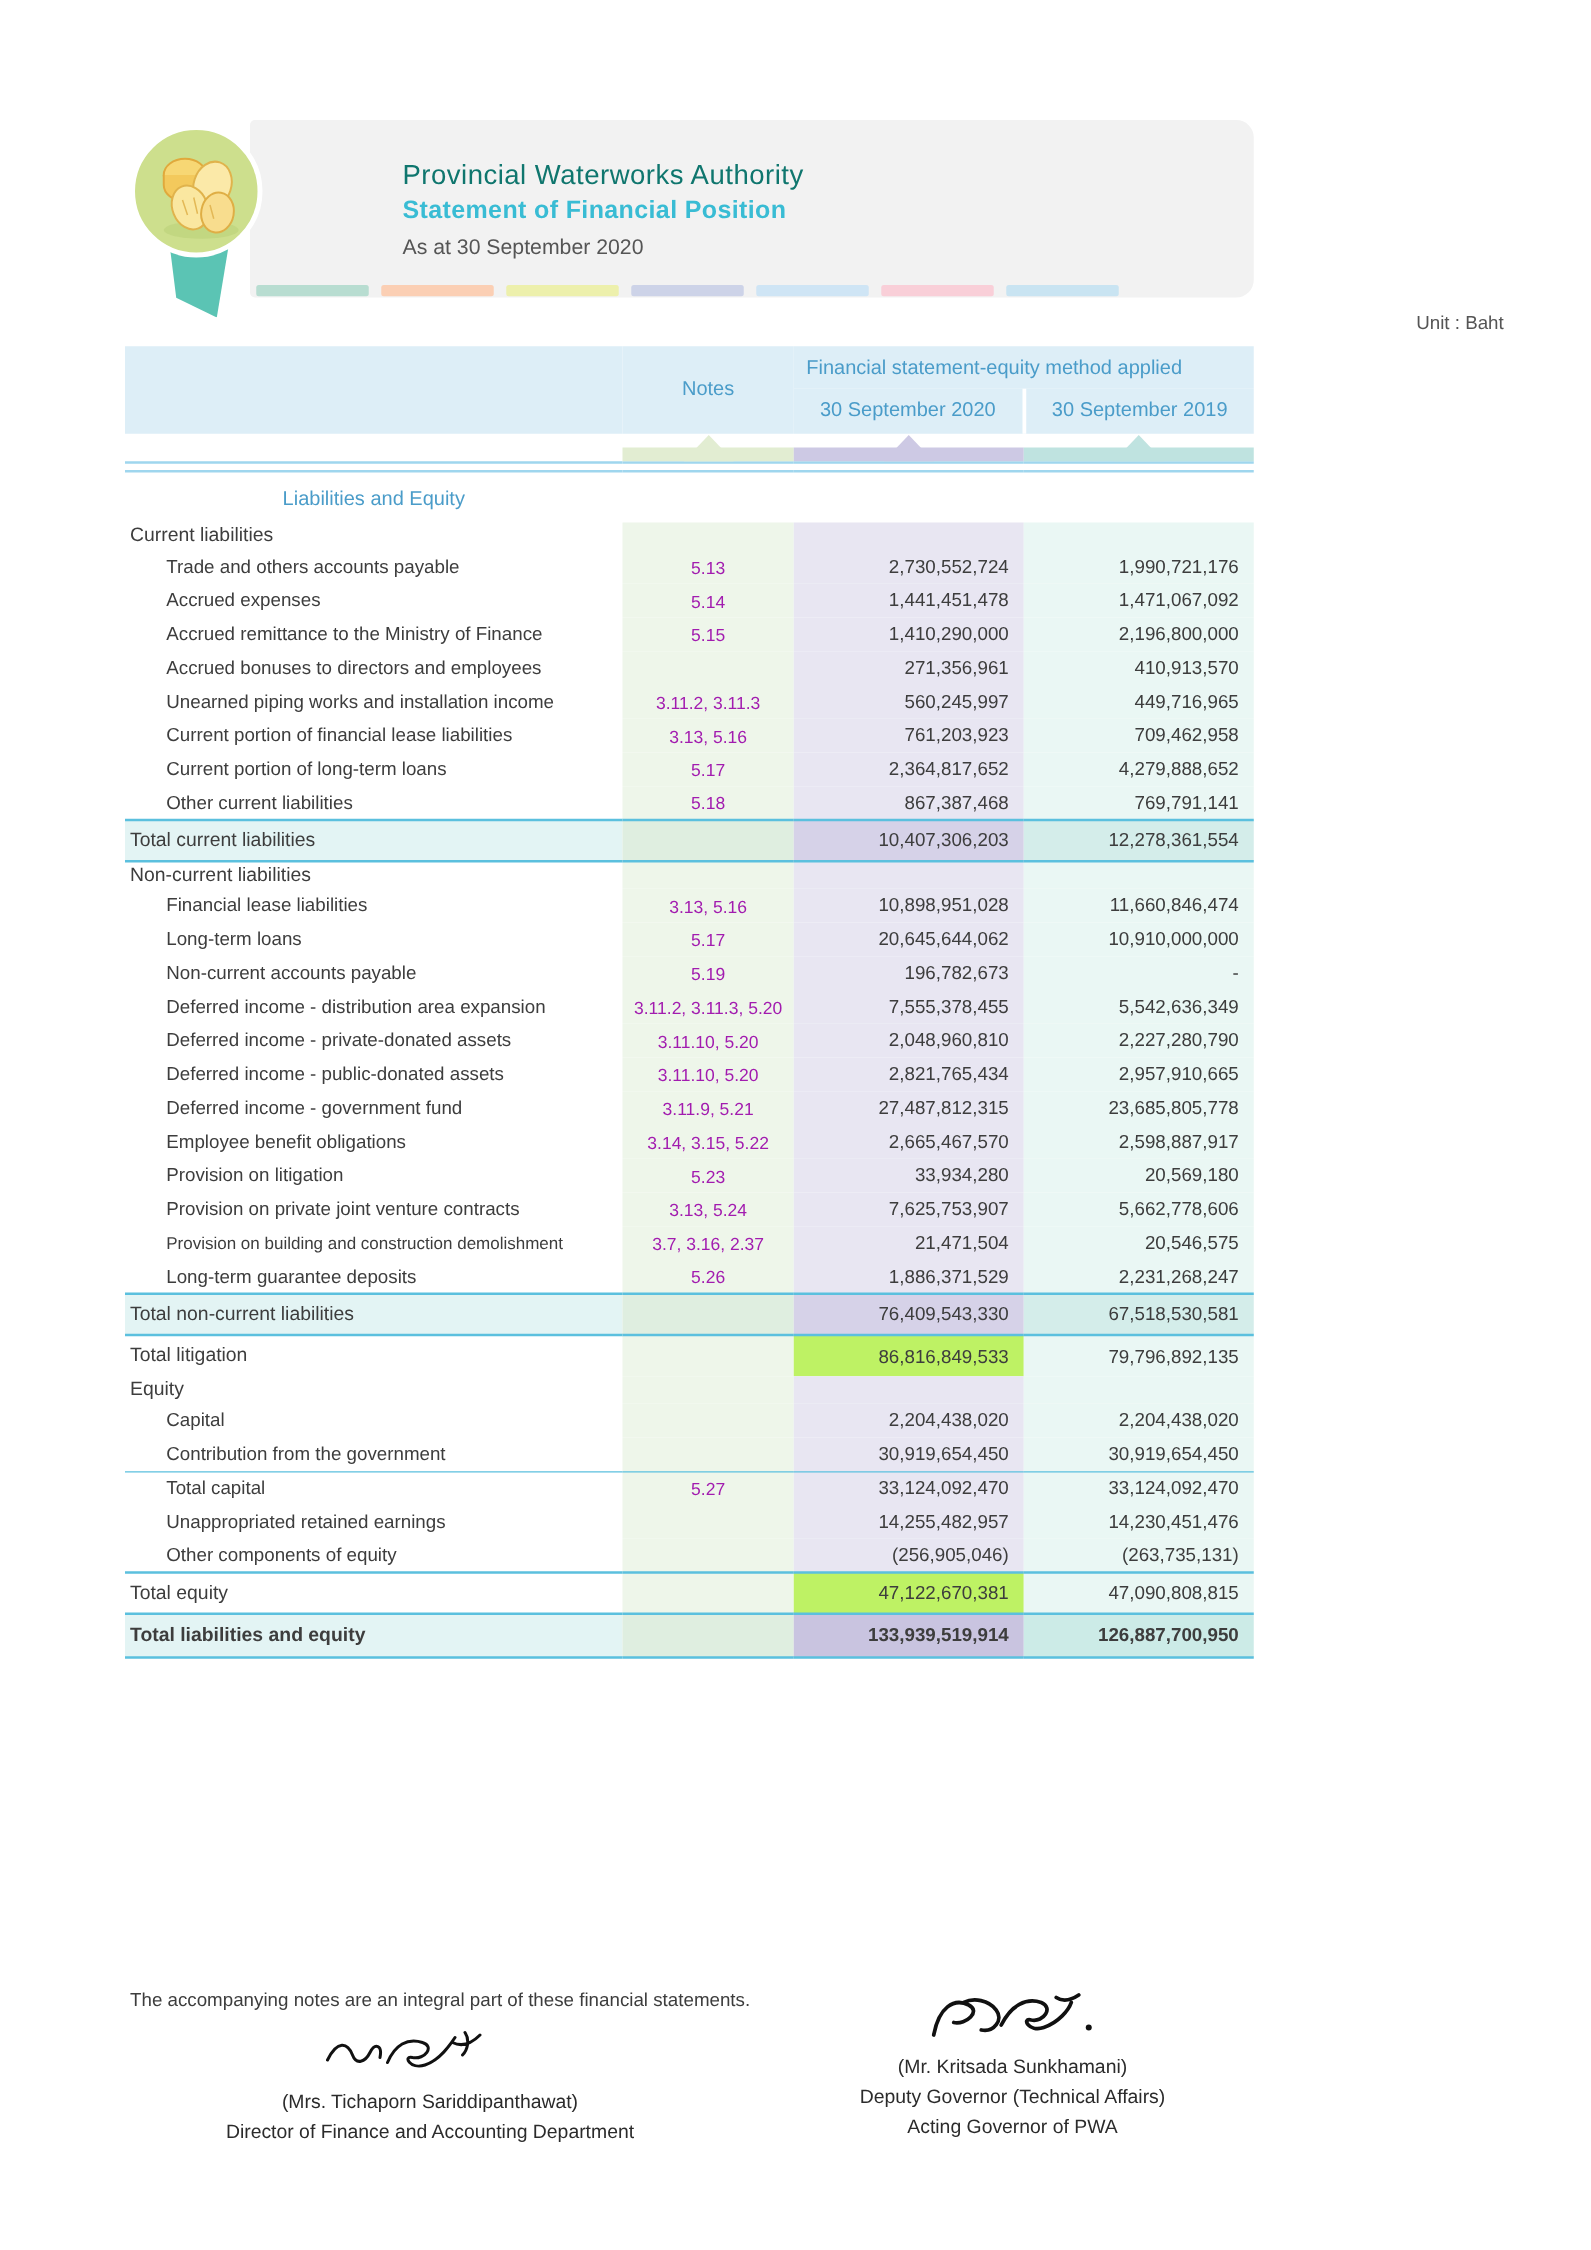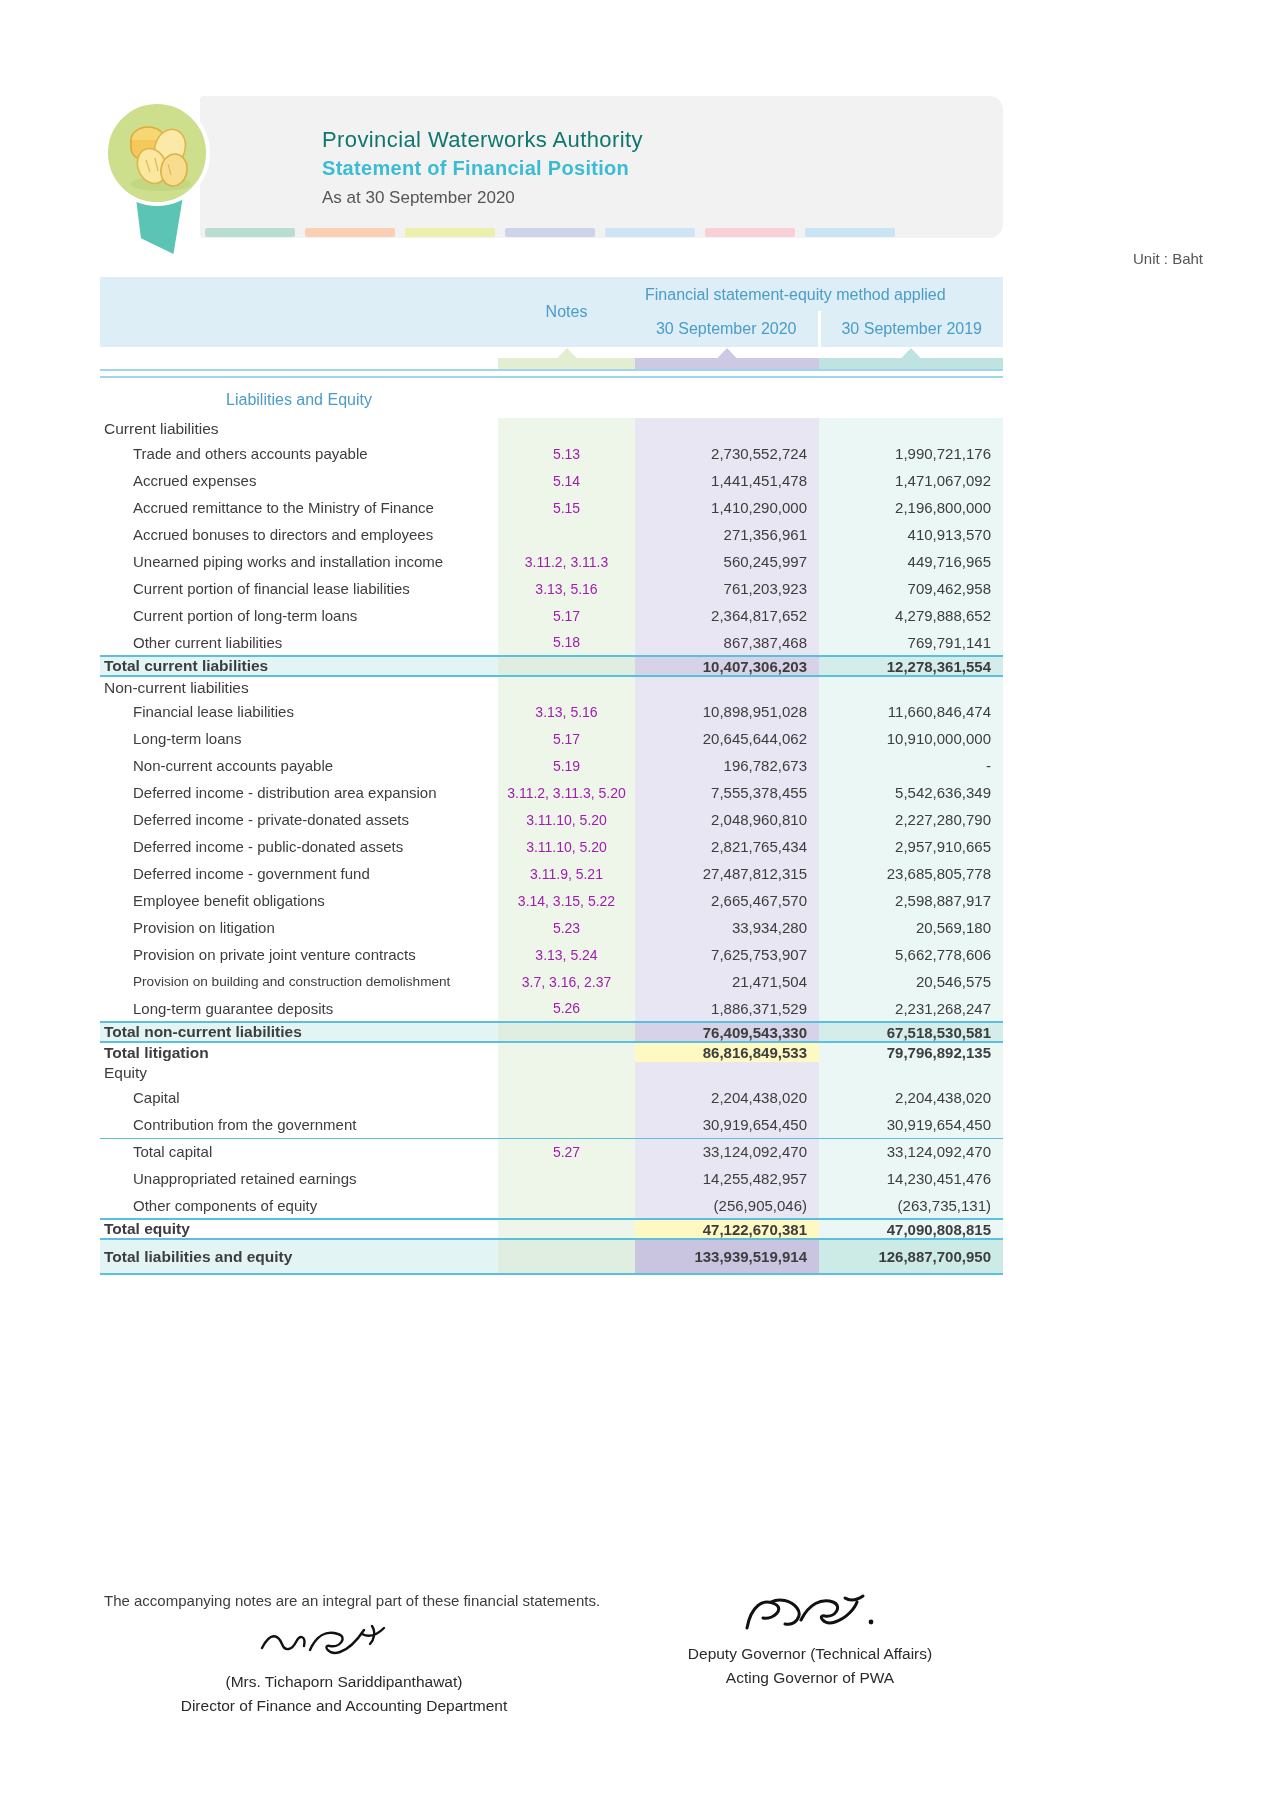--- a/index.html
+++ b/index.html
@@ -188,28 +188,28 @@
     padding-right: 12px !important;
     background: #eaf7f4;
     font-size: 15px;
   }
   td.notes.empty, td.v1.empty, td.v2.empty { color: transparent; }
 
   
   tr.strip td { height: 22px; }
 
   
-  tr.total td { height: 20px; font-weight: bold; }
+  tr.total td { height: 33px; font-weight: normal; }
   tr.total td.lbl { background: #e3f4f4; font-size: 15.5px; }
   tr.total td.notes { background: #dfeee0; }
   tr.total td.v1 { background: #d6d2e8; }
   tr.total td.v2 { background: #d4edea; }
   tr.total.lite td.lbl { background: transparent; }
   tr.total.lite td.notes { background: #eef6ea; }
-  tr.total.lite td.v1 { background: #fef9c3; }
+  tr.total.lite td.v1 { background: #bef264; }
   tr.total.lite td.v2 { background: #eaf7f4; }
 
   .bar-top td { border-top: 2px solid #5bc0de; }
   .bar-bot td { border-bottom: 2px solid #5bc0de; }
   .thin-top td { border-top: 1.5px solid #5bc0de; }
 
   tr.grand td { height: 35px; font-weight: bold; }
   tr.grand td.lbl { background: #e3f4f4; font-size: 15.5px; }
   tr.grand td.notes { background: #dfeee0; }
   tr.grand td.v1 { background: #c9c4e0; }
@@ -578,20 +578,21 @@
   <div class="sig-line">Director of Finance and Accounting Department</div>
 </div>
 
 <div class="sig-block sig-right">
   <div class="sig-img">
     <svg width="210" height="48" viewBox="0 0 210 48" style="position:absolute;left:50%;transform:translateX(-50%);top:-8px;">
       <path d="M42 36 C46 14, 58 6, 70 12 C80 17, 68 28, 58 26 M66 10 C74 6, 86 8, 92 16 C98 24, 90 34, 80 32 M96 28 C104 12, 116 6, 128 10 C138 14, 130 26, 120 24 C112 22, 118 34, 130 30 C142 26, 150 16, 152 10 M140 6 C146 10, 152 8, 158 4" stroke="#111" stroke-width="3" fill="none" stroke-linecap="round"></path>
       <circle cx="166" cy="30" r="2.4" fill="#111"></circle>
     </svg>
   </div>
+  <div class="sig-line sig-name">(Mr. Kritsada  Sunkhamani)</div>
   <div class="sig-line">Deputy Governor (Technical Affairs)</div>
   <div class="sig-line">Acting Governor of PWA</div>
 </div>
 
 <div class="page-pill">
   <div class="pill-l">การประปาส่วนภูมิภาค</div>
   <div class="pill-num">228</div>
   <div class="pill-r">รายงานประจำปี 2563</div>
 </div>
 

